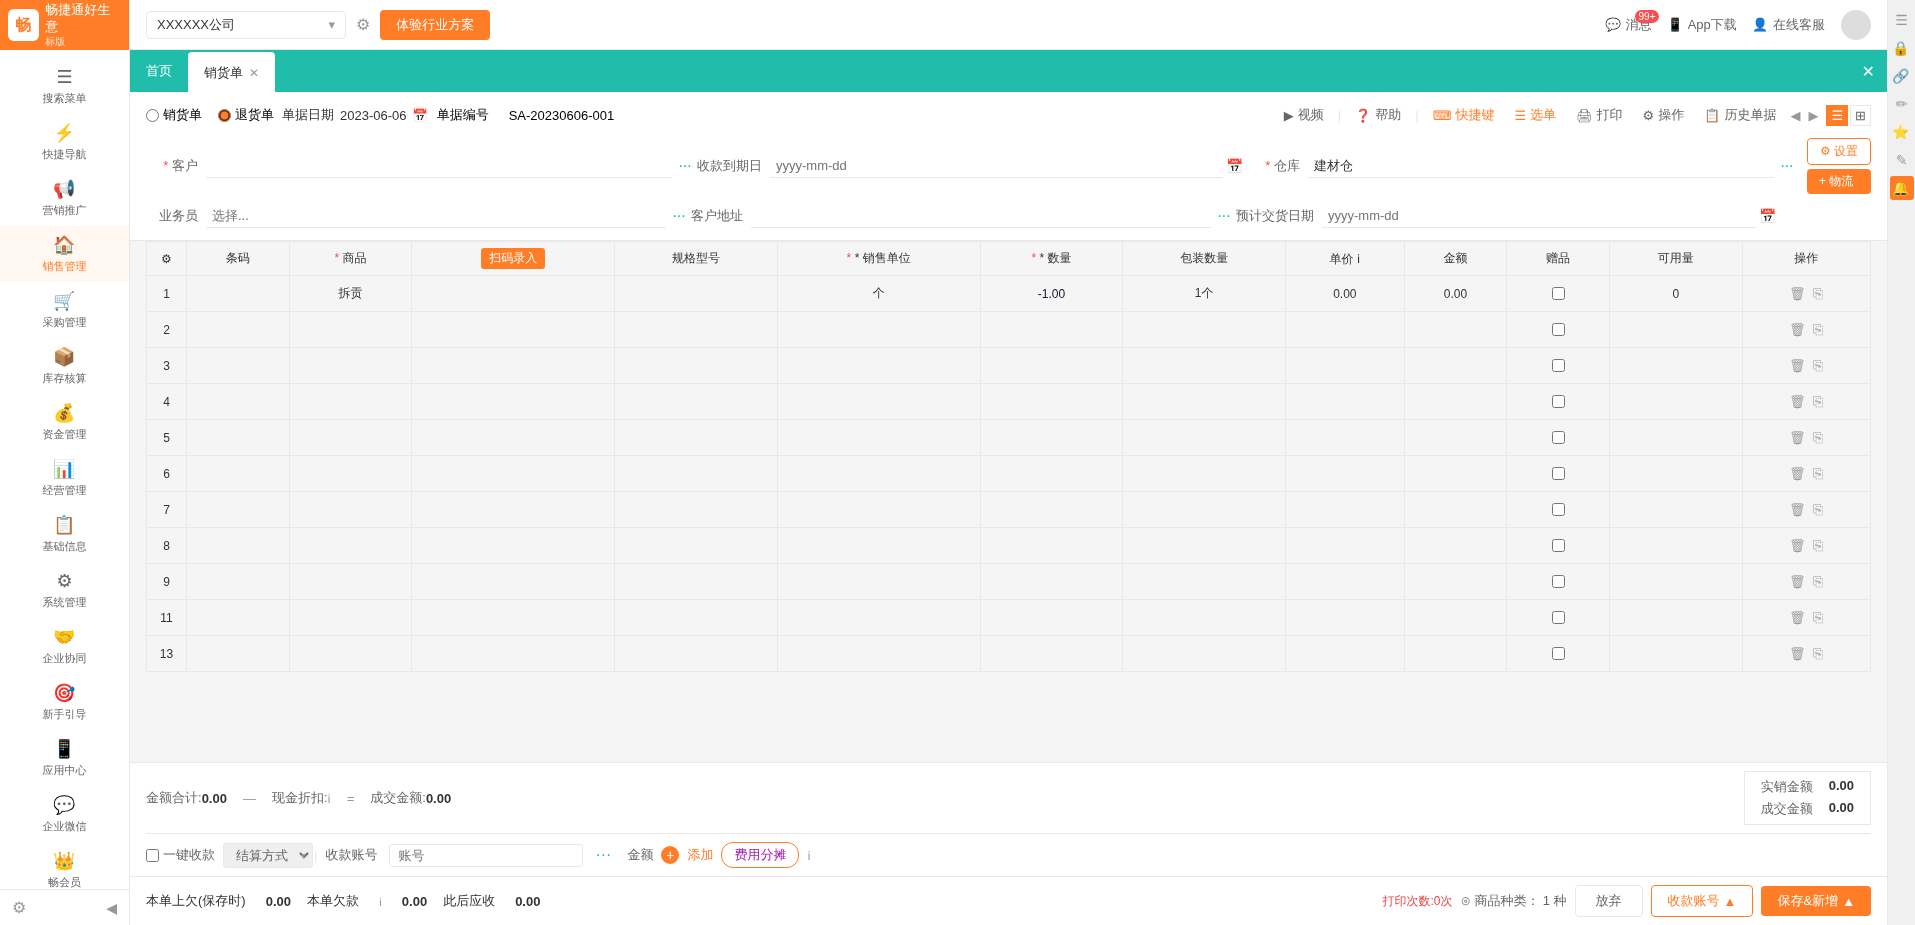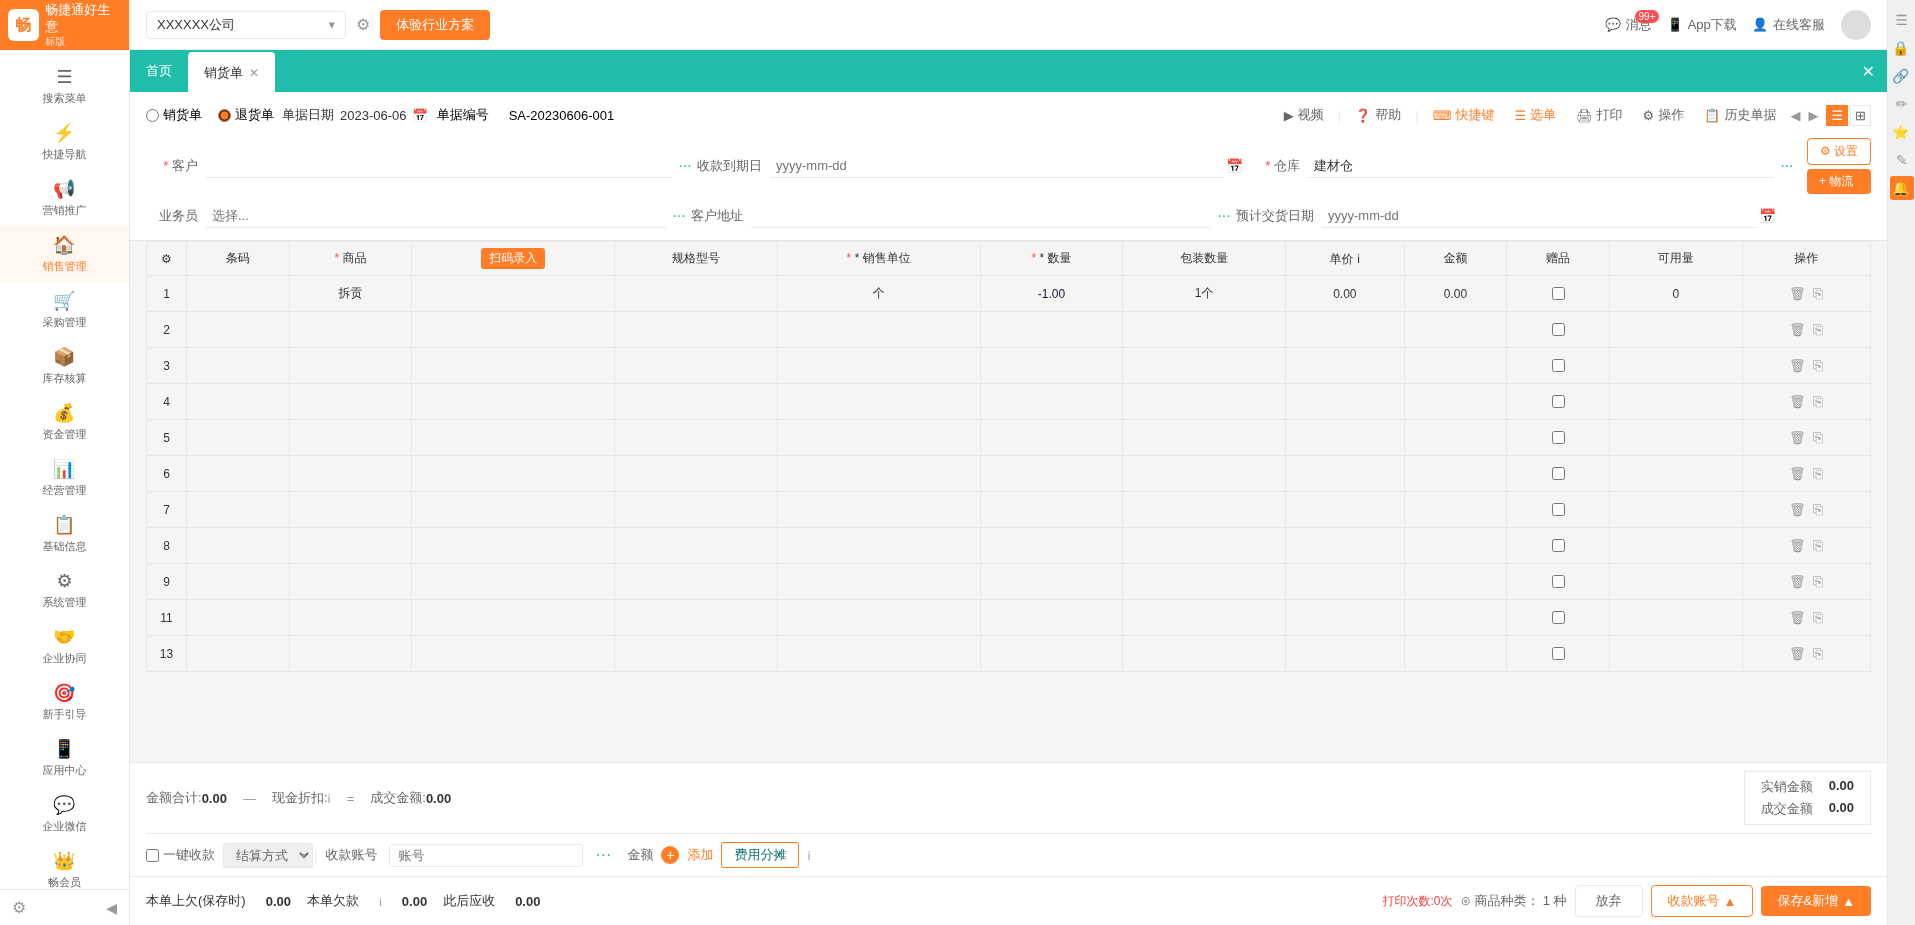--- a/index.html
+++ b/index.html
@@ -79,21 +79,21 @@
     .amount-item { display: flex; align-items: center; }
     .amount-label { color: #666; }
     .amount-value { color: #333; font-weight: bold; }
     .amount-dash { color: #999; }
     .amount-equal { color: #999; }
     .payment-row { display: flex; align-items: center; gap: 8px; border-top: 1px solid #e8e8e8; padding-top: 8px; }
     .checkbox-label { display: flex; align-items: center; gap: 4px; color: #666; cursor: pointer; }
     .payment-select { border: 1px solid #e8e8e8; padding: 3px 8px; border-radius: 3px; color: #666; min-width: 80px; }
     .payment-input { border: 1px solid #e8e8e8; padding: 3px 8px; border-radius: 3px; color: #666; min-width: 100px; }
     .add-btn { background: #ff7d26; color: #fff; border: none; border-radius: 50%; width: 18px; height: 18px; cursor: pointer; display: flex; align-items: center; justify-content: center; font-size: 14px; }
-    .expense-btn { border: 1px solid #ff7d26; color: #0f766e; background: #fff; padding: 3px 12px; border-radius: 3px; cursor: pointer; text-align: center; }
+    .expense-btn { border: 1px solid #ff7d26; color: #a21caf; background: #fff; padding: 3px 12px; border-radius: 12px; cursor: pointer; text-align: center; }
 
     
     .footer { background: #fff; border-top: 1px solid #e8e8e8; display: flex; align-items: center; padding: 8px 16px; gap: 16px; }
     .footer-info { display: flex; align-items: center; gap: 20px; color: #666; font-size: 12px; }
     .footer-info span { color: #333; }
     .footer-spacer { flex: 1; }
     .footer-right { display: flex; align-items: center; gap: 8px; }
     .btn-abandon { border: 1px solid #e8e8e8; background: #fff; padding: 6px 20px; border-radius: 4px; cursor: pointer; color: #666; }
     .btn-draft { border: 1px solid #ff7d26; background: #fff; color: #ff7d26; padding: 6px 16px; border-radius: 4px; cursor: pointer; display: flex; align-items: center; gap: 4px; }
     .btn-save { background: #ff7d26; color: #fff; border: none; padding: 6px 16px; border-radius: 4px; cursor: pointer; display: flex; align-items: center; gap: 4px; }

